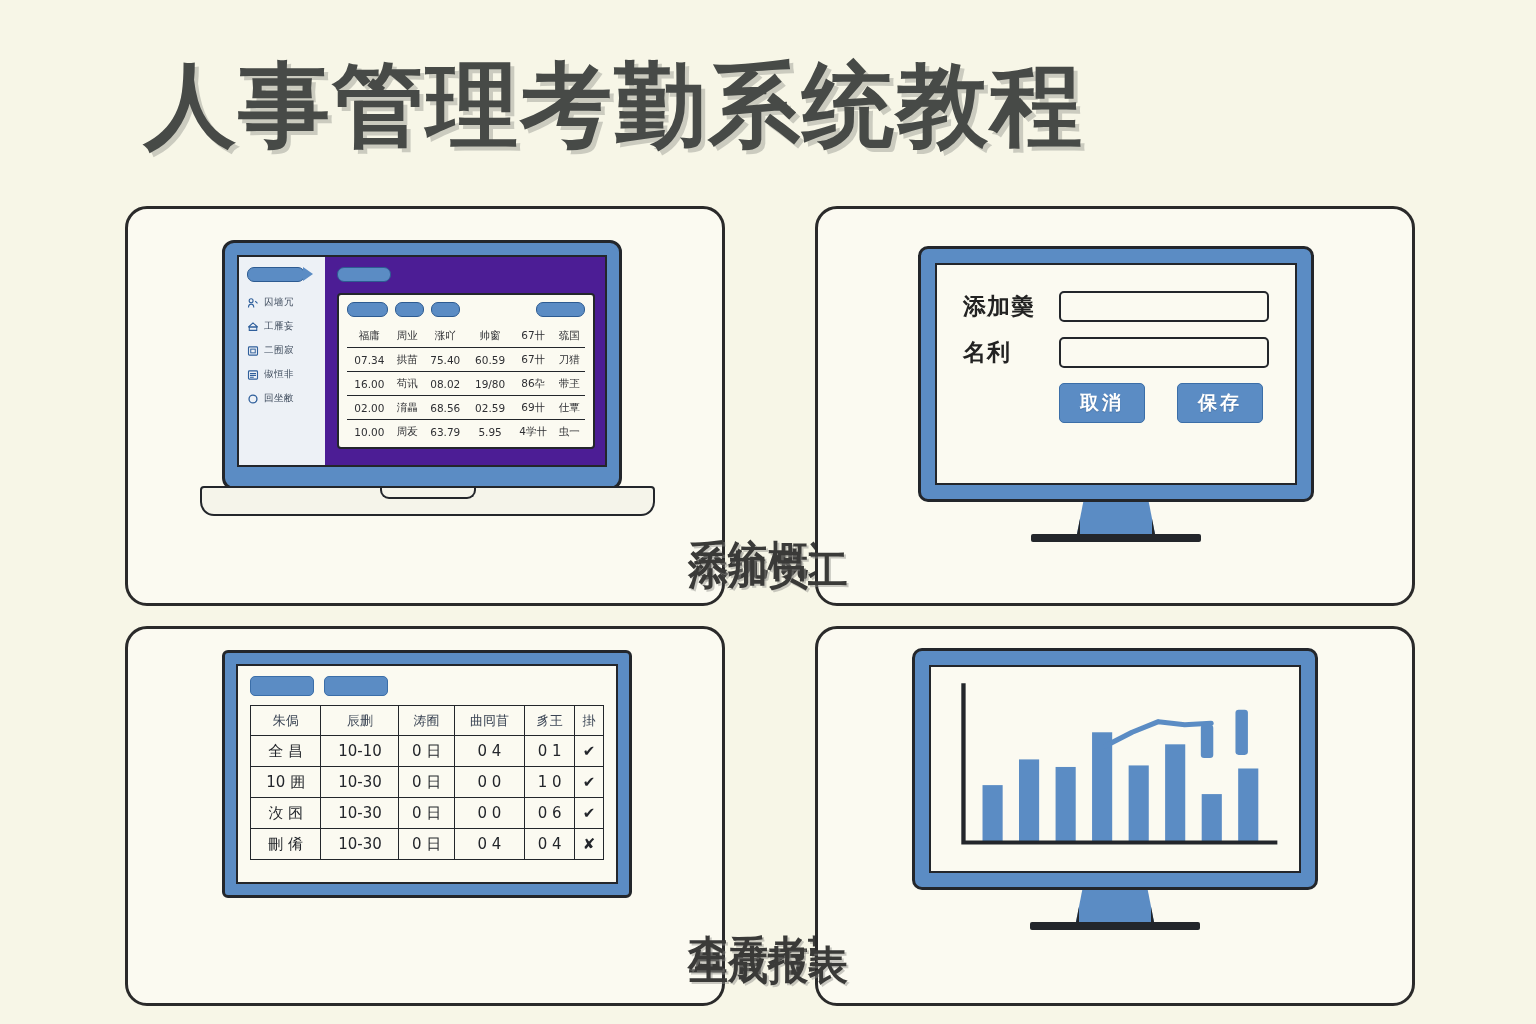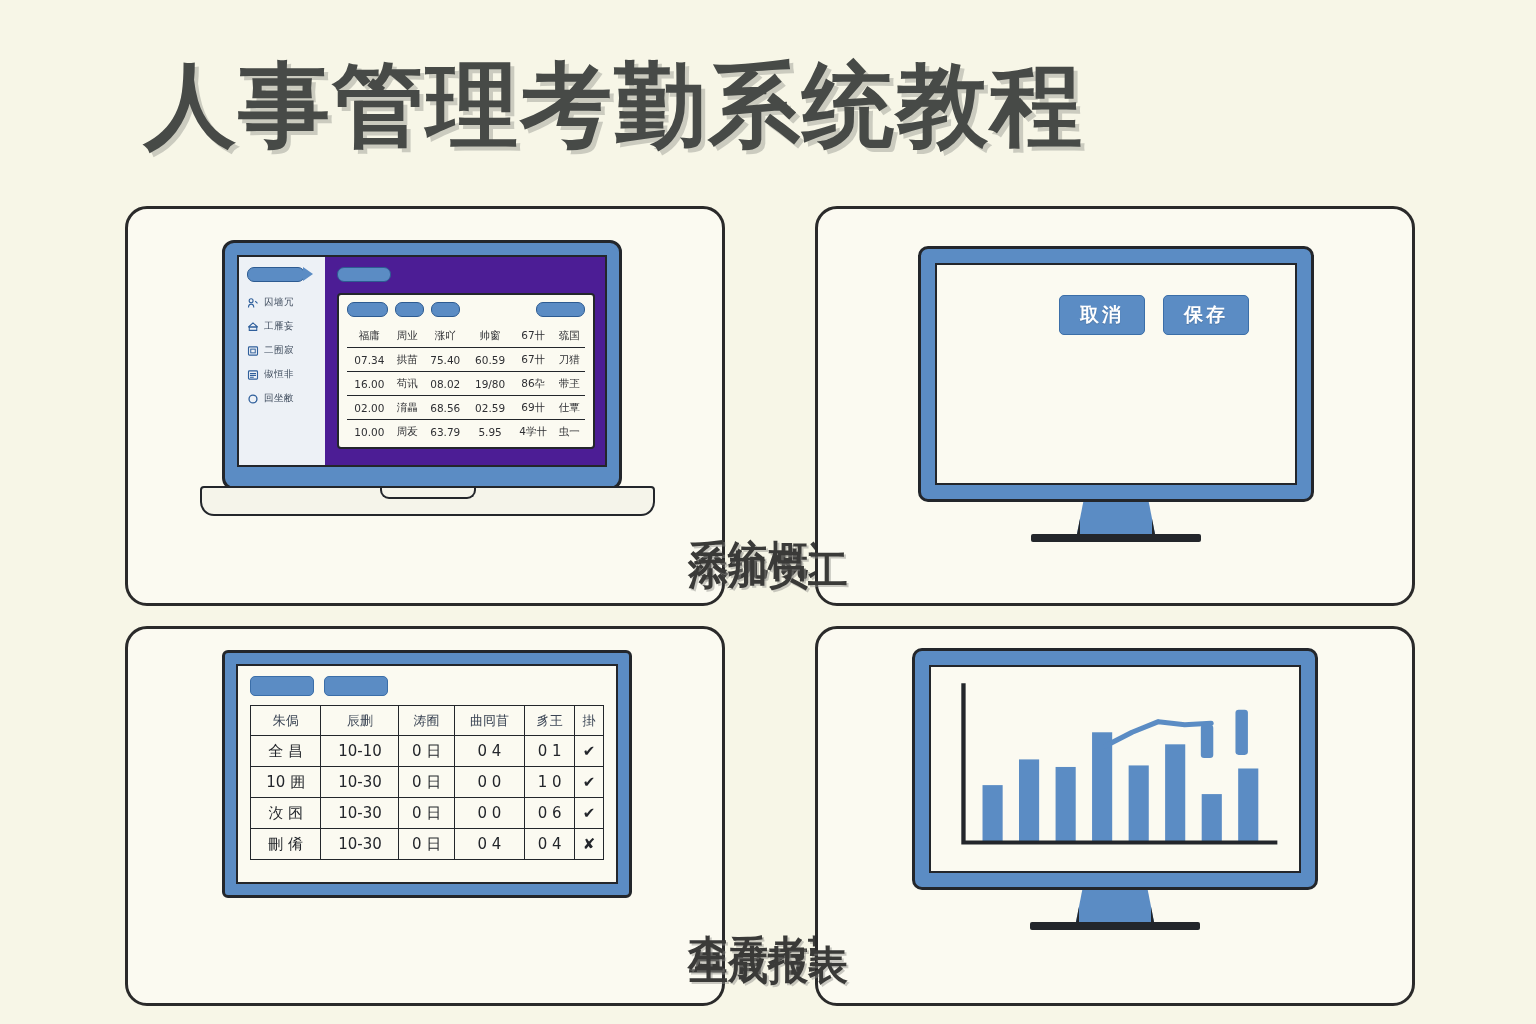--- a/index.html
+++ b/index.html
@@ -141,21 +141,21 @@
   .form-area{padding:26px 26px 0 26px;box-sizing:border-box;height:100%;}
   .form-row{display:flex;align-items:center;margin-bottom:15px;}
   .form-lab{
     font-size:23px;color:#222;font-weight:bold;width:96px;flex:0 0 96px;
     font-family:"DejaVu Sans",sans-serif;letter-spacing:1px;
   }
   .form-inp{
     flex:1;height:31px;background:#fbfaf1;
     border:2.5px solid #23262b;border-radius:5px;box-sizing:border-box;
   }
-  .form-btns{display:flex;gap:18px;margin-left:96px;margin-top:4px;}
+  .form-btns{display:flex;gap:32px;margin-left:96px;margin-top:4px;}
   .btn{
     background:#5b8cc4;border:1.5px solid #3b6ea8;border-radius:5px;
     color:#fff;font-size:19px;font-weight:bold;
     padding:6px 20px;font-family:"DejaVu Sans",sans-serif;
     letter-spacing:3px;text-shadow:0 1px 1px rgba(0,0,0,.18);
   }
 
   
   .tablet{position:absolute;left:222px;top:650px;width:410px;height:248px;}
   .tablet-frame{
@@ -318,21 +318,29 @@
 
   <div class="card-label" id="label-1">系统概述</div>
 
   <div class="card" id="card-2"></div>
 
   <div class="monitor" id="monitor-2">
     <div class="mon-frame">
       <div class="mon-screen">
         <div class="form-area">
 
-
+          <div class="form-row">
+            <span class="form-lab">添加羮</span>
+            <div class="form-inp"></div>
+          </div>
+
+          <div class="form-row">
+            <span class="form-lab">名利</span>
+            <div class="form-inp"></div>
+          </div>
 
 
           <div class="form-btns">
             <div class="btn">取消</div>
             <div class="btn">保存</div>
           </div>
 
         </div>
       </div>
     </div>

